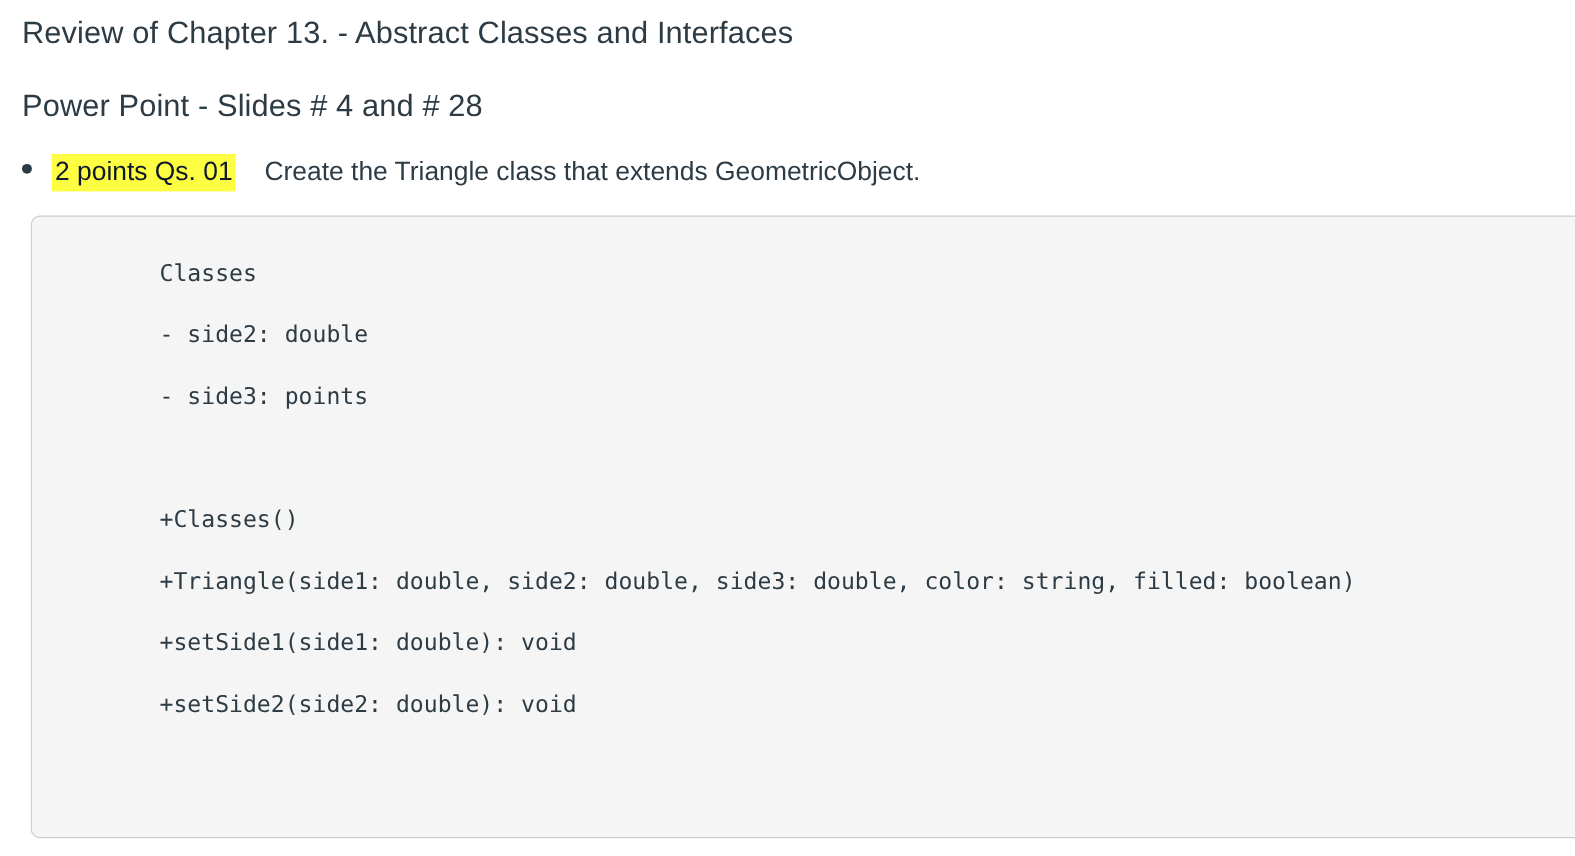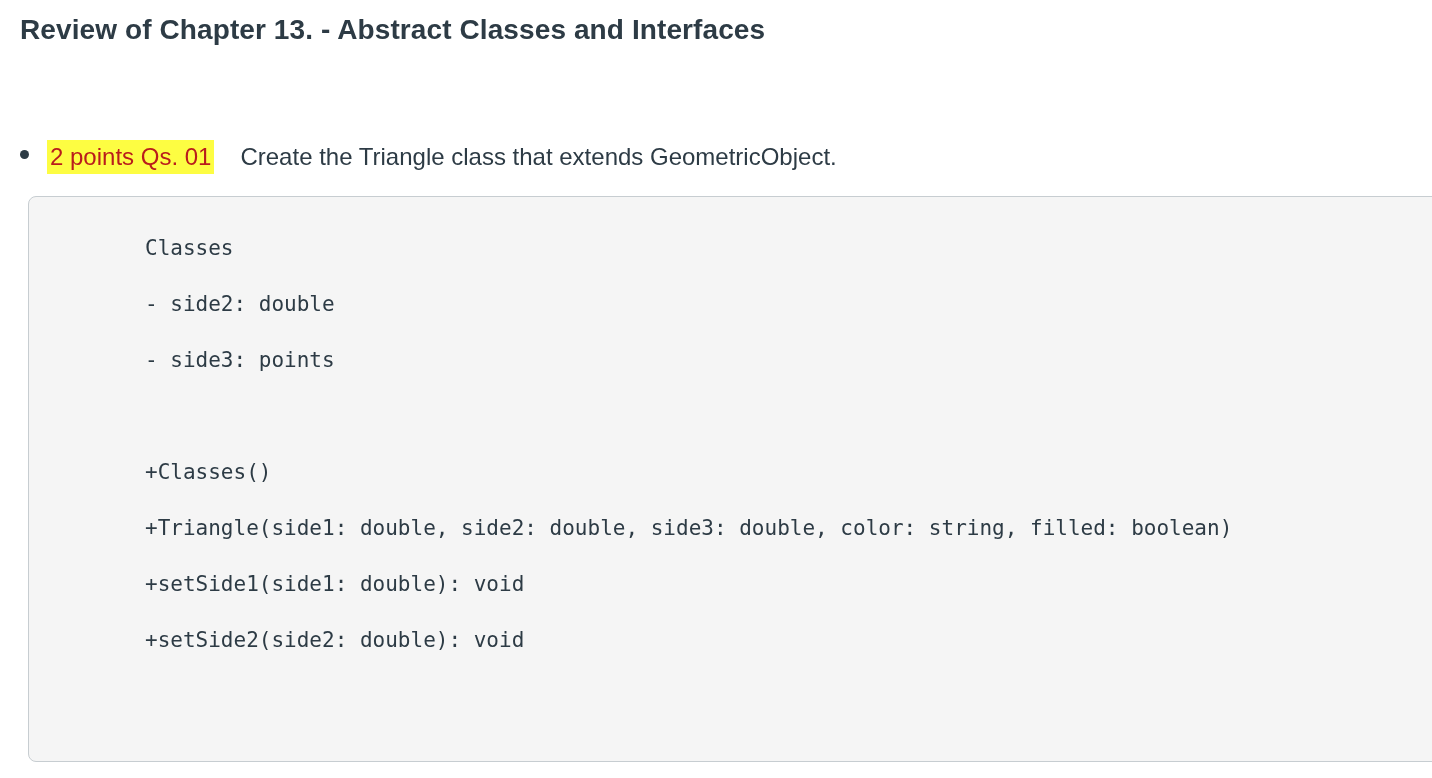--- a/index.html
+++ b/index.html
@@ -18,21 +18,21 @@
 
   .page {
     position: relative;
     width: 1432px;
     height: 778px;
   }
 
   
   .heading {
     font-size: 28px;
-    font-weight: 700;
+    font-weight: 400;
     line-height: 1.2;
     color: #2d3b45;
     letter-spacing: 0.1px;
     margin: 0;
     padding: 0;
   }
   .heading-1 {
     position: absolute;
     left: 20px;
     top: 13px;
@@ -68,21 +68,21 @@
     border-radius: 50%;
     background: #2d3b45;
     margin-right: 18px;
     flex: 0 0 auto;
     position: relative;
     top: -6px;
   }
   .mark-highlight {
     background: #fdfd42;
     padding: 1px 3px 2px 3px;
-    color: #b91c1c;
+    color: #0f172a;
     text-align: right;
   }
   .bullet-rest {
     margin-left: 26px;
     text-align: center;
   }
 
   
   .code-block {
     position: absolute;
@@ -114,20 +114,21 @@
     height: 28px;
   }
 </style>
 </head>
 <body>
 
 <div class="page">
 
   <h1 class="heading heading-1">Review of Chapter 13. - Abstract Classes and Interfaces</h1>
 
+  <h1 class="heading heading-2">Power Point - Slides # 4 and # 28</h1>
 
   <ul class="bullet-list">
     <li class="bullet-item">
       <span class="bullet-dot"></span>
       <span class="mark-highlight">2 points Qs. 01</span>
       <span class="bullet-rest">Create the Triangle class that extends GeometricObject.</span>
     </li>
   </ul>
 
   <div class="code-block">

